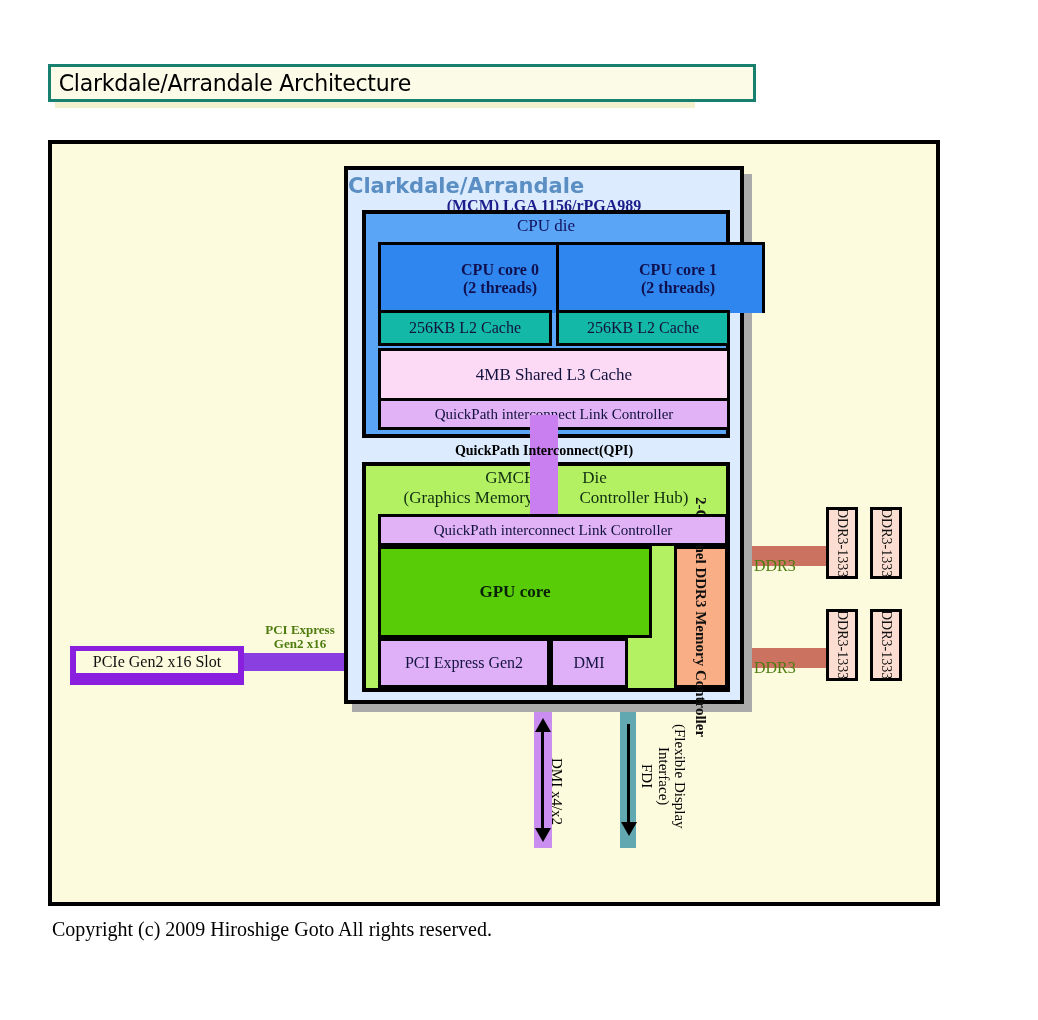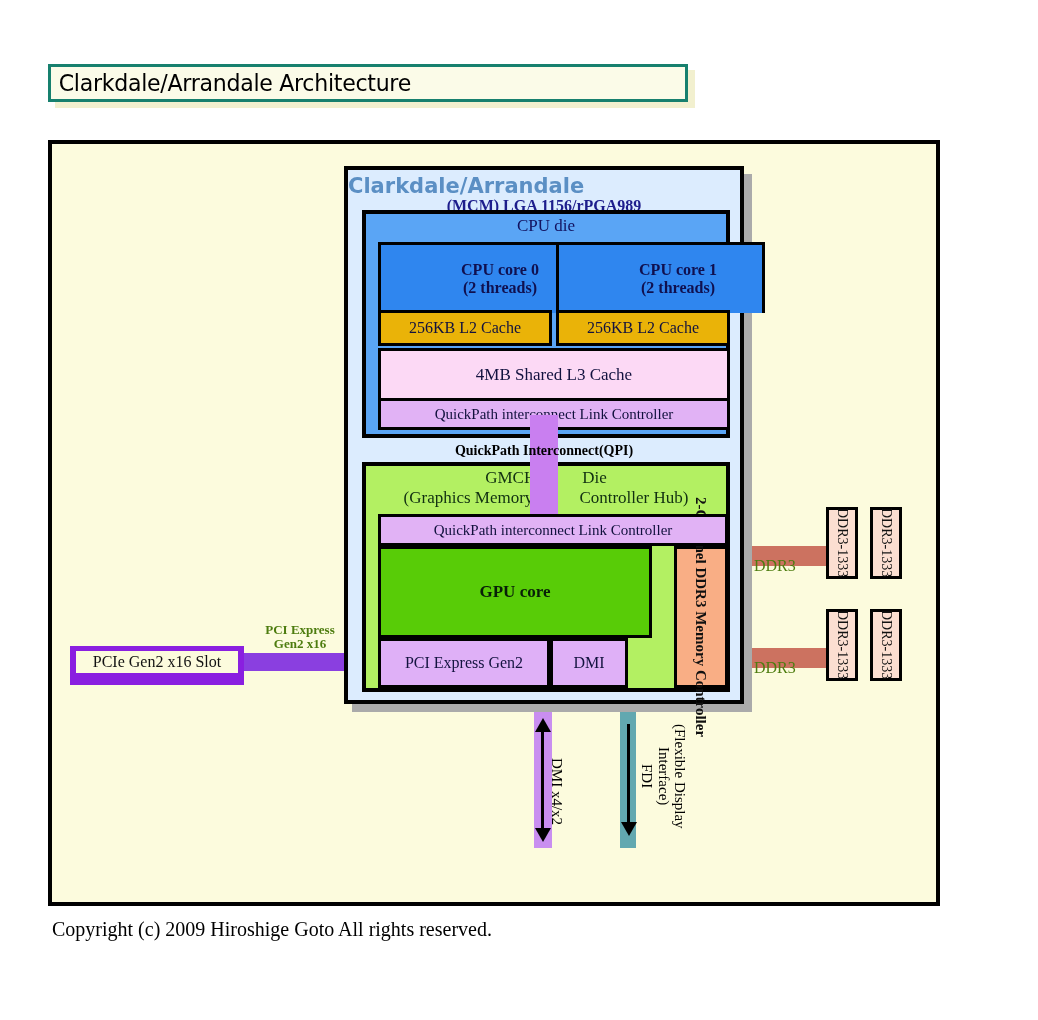--- a/index.html
+++ b/index.html
@@ -10,21 +10,21 @@
     -webkit-font-smoothing:none;
   }
   .abs{position:absolute;box-sizing:border-box;}
 
   
   #title-shadow{
     left:55px;top:70px;width:640px;height:38px;
     background:#f2f0cf;
   }
   #title-box{
-    left:48px;top:64px;width:640px;height:38px;
+    left:48px;top:64px;width:708px;height:38px;
     background:#fbfbe8;border:3px solid #17806e;
     display:flex;align-items:center;
   }
   #title-text{
     font-family:"DejaVu Sans","Liberation Sans",sans-serif;
     font-size:23px;font-weight:400;color:#000;
     letter-spacing:-0.3px;padding-left:8px;white-space:nowrap;
     transform:scaleX(0.96);transform-origin:left center;
   }
 
@@ -66,21 +66,21 @@
   #core1-wrap{left:190px;}
   .cpu-core{
     position:absolute;left:0;top:0;width:168px;height:68px;
     background:#2f86ef;border:3px solid #000;border-bottom:none;
     display:flex;align-items:center;justify-content:center;
     text-align:center;line-height:1.12;
     font-size:16px;font-weight:bold;color:#10104f;padding-left:35px;
   }
   .l2-cache{
     position:absolute;left:0;top:68px;width:168px;height:30px;
-    background:#eab308;border:3px solid #000;
+    background:#14b8a6;border:3px solid #000;
     display:flex;align-items:center;justify-content:center;
     font-size:16px;color:#12123f;
   }
   #l3-cache{
     position:absolute;left:12px;top:134px;width:346px;height:48px;
     background:#fcd9f5;border:3px solid #000;
     display:flex;align-items:center;justify-content:center;
     font-size:17px;color:#12123f;
   }
   #qpi-lc-cpu{

